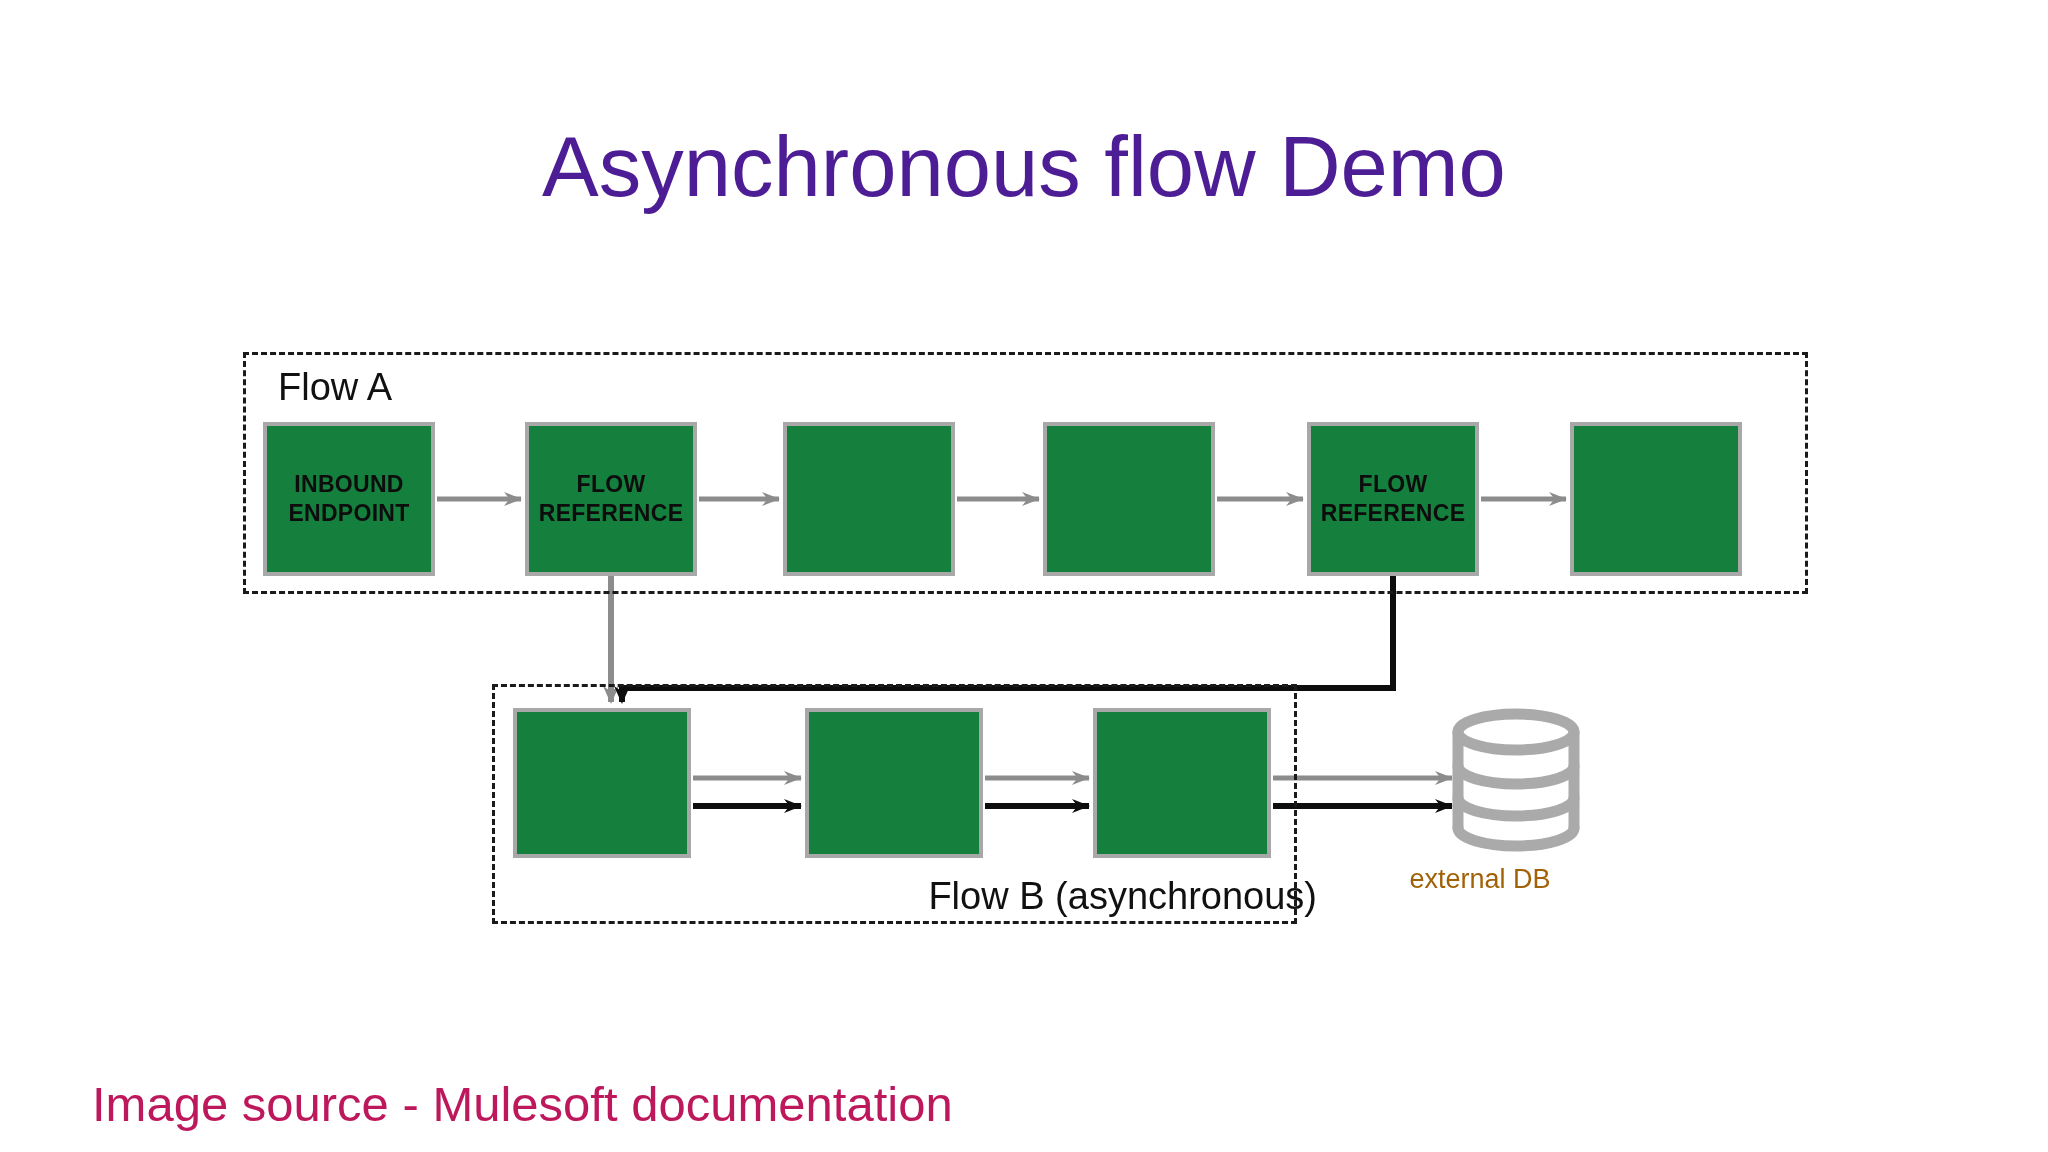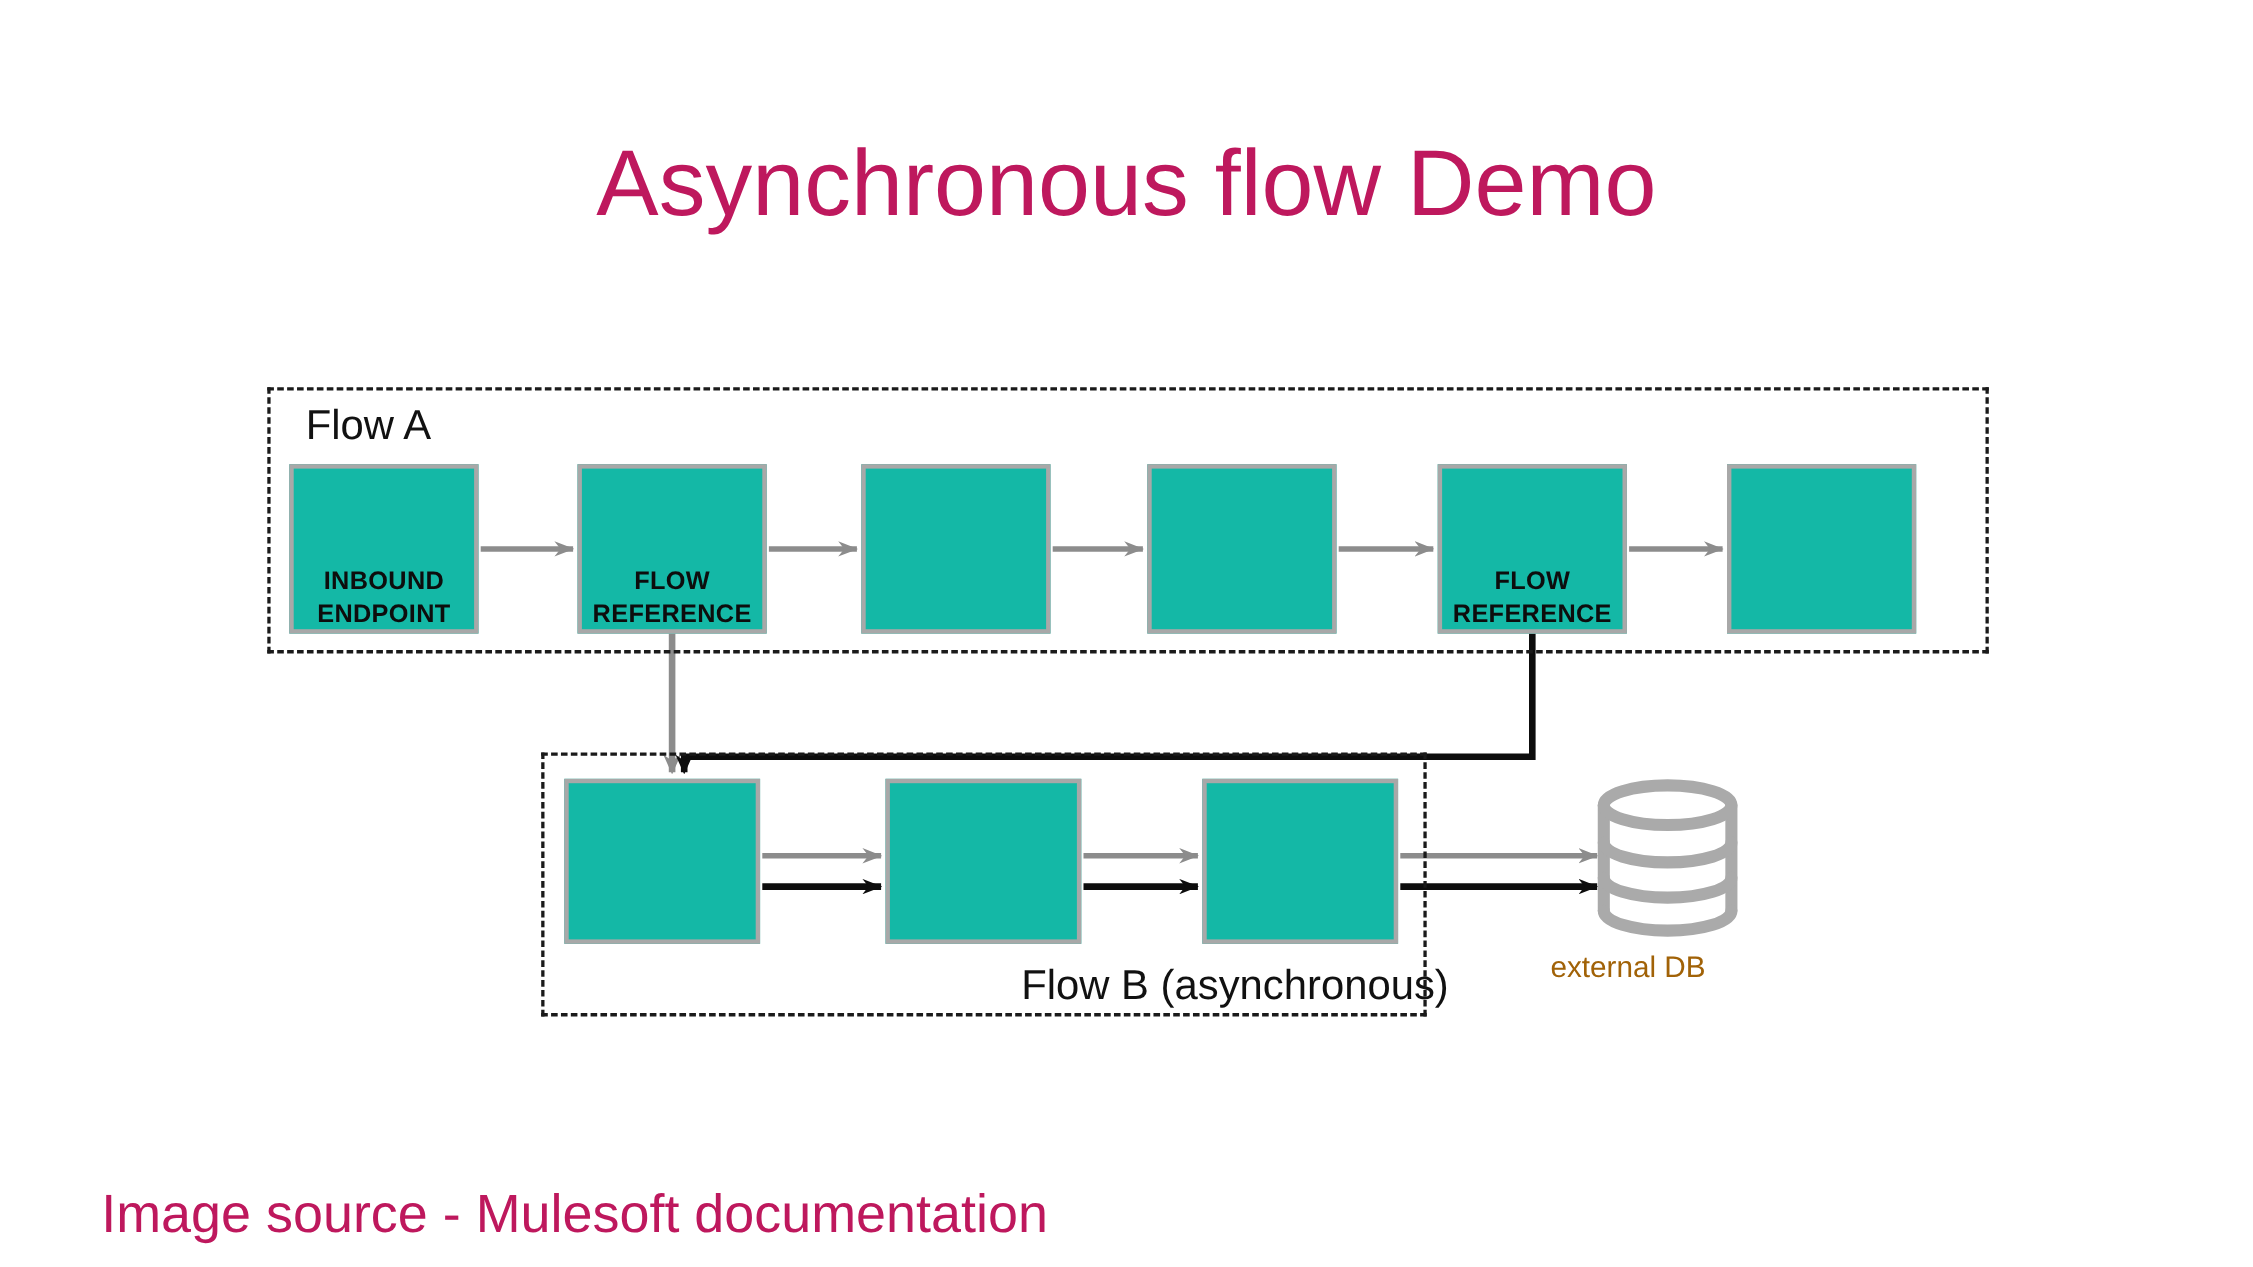--- a/index.html
+++ b/index.html
@@ -18,21 +18,21 @@
   
   #slide-title {
     position: absolute;
     left: 0;
     top: 124px;
     width: 2048px;
     text-align: center;
     font-family: "Liberation Sans", sans-serif;
     font-size: 85px;
     font-weight: 400;
-    color: #be185d;
+    color: #4c1d95;
     letter-spacing: 0px;
     line-height: 1;
     white-space: nowrap;
   }
 
   
   #source-caption {
     position: absolute;
     left: 92px;
     top: 1076px;
@@ -86,25 +86,25 @@
     left: 492px;
     top: 875px;
     width: 805px;
     text-align: right;
     font-size: 38px;
   }
 
   
   .proc-box {
     position: absolute;
-    background: #14b8a6;
+    background: #15803d;
     border: 4px solid #a8a8a8;
     box-sizing: border-box;
     display: flex;
-    align-items: flex-end;
+    align-items: center;
     justify-content: center;
     text-align: center;
   }
   .proc-box-label {
     font-family: "Liberation Sans", sans-serif;
     font-size: 23px;
     font-weight: 700;
     color: #0d0d0d;
     line-height: 1.28;
     letter-spacing: 0.3px;

